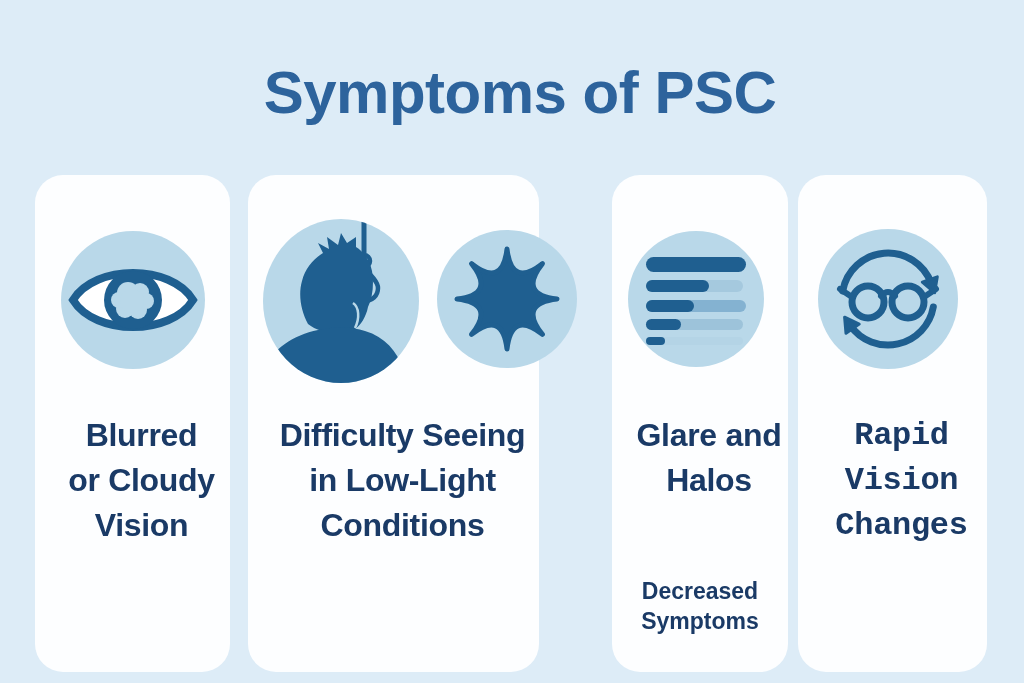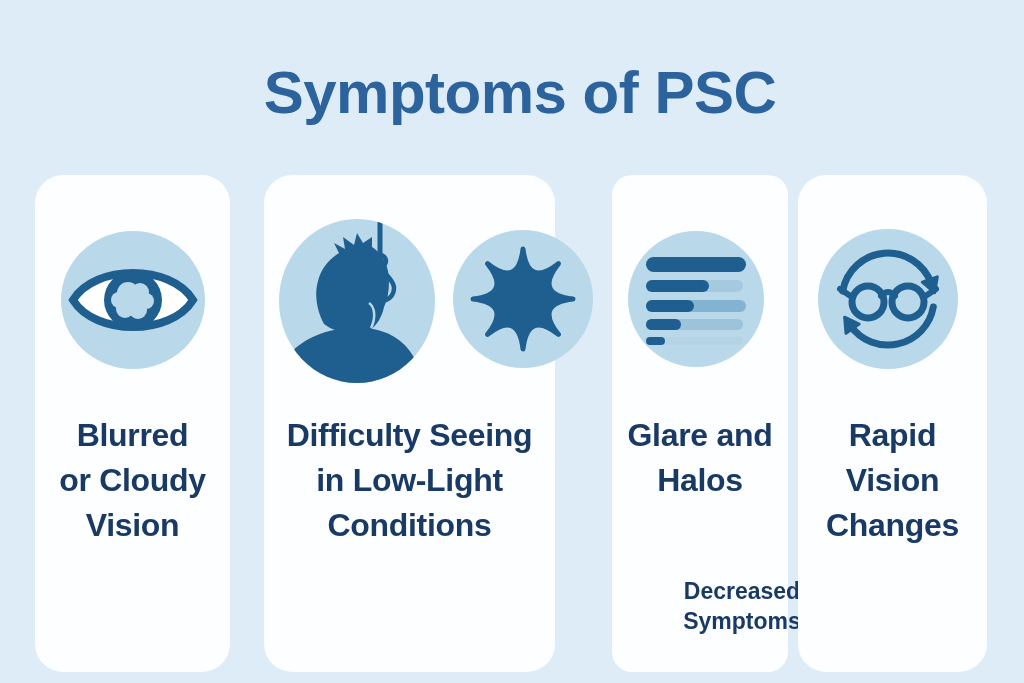--- a/index.html
+++ b/index.html
@@ -15,48 +15,48 @@
     margin:8px; text-align:center;
     font-size:60px; font-weight:700; letter-spacing:-0.5px;
     color:var(--title-blue,#2d639c);
   }
   .card {
     position:absolute; top:175px; height:497px;
     background:var(--card-bg,#fdfeff);
     border-radius:28px;
   }
   .card-1 { left:35px;  width:195px; }
-  .card-2 { left:264px; width:291px; }
-  .card-3 { left:612px; width:176px;border-radius:20px; }
-  .card-4 { left:798px; width:189px; }
+  .card-2 { left:248px; width:291px; }
+  .card-3 { left:612px; width:176px; }
+  .card-4 { left:798px; width:189px;font-family:Liberation Mono, monospace; }
   .icon-circle {
     position:absolute;
     background:var(--icon-circle-bg,#b9d8e9);
     border-radius:50%;
     overflow:hidden;
   }
   .icon-circle svg { display:block; width:100%; height:100%; }
   .eye-circle     { left:26px;  top:56px; width:144px; height:138px; }
   .person-circle  { left:15px;  top:44px; width:156px; height:164px; }
   .star-circle    { left:189px; top:55px; width:140px; height:138px; }
   .bars-circle    { left:16px;  top:56px; width:136px; height:136px; }
   .glasses-circle { left:20px;  top:54px; width:140px; height:140px; }
   .card-text {
     position:absolute; top:238px; left:0; width:100%;
     text-align:center;
     font-size:32px; line-height:45px; font-weight:700;
     letter-spacing:-0.3px;
     color:var(--text-navy,#1a3a66);
+    padding-left:9px;
   }
   .card-subtext {
     position:absolute; top:401px; left:0; width:100%;
     text-align:center;
     font-size:23px; line-height:30px; font-weight:700;
     color:var(--text-navy,#1a3a66);
-    padding-left:42px;
   }
 </style>
 </head>
 <body>
 
 <div class="stage">
 
   <h1 class="title">Symptoms of PSC</h1>
 
   <section class="card card-1">

